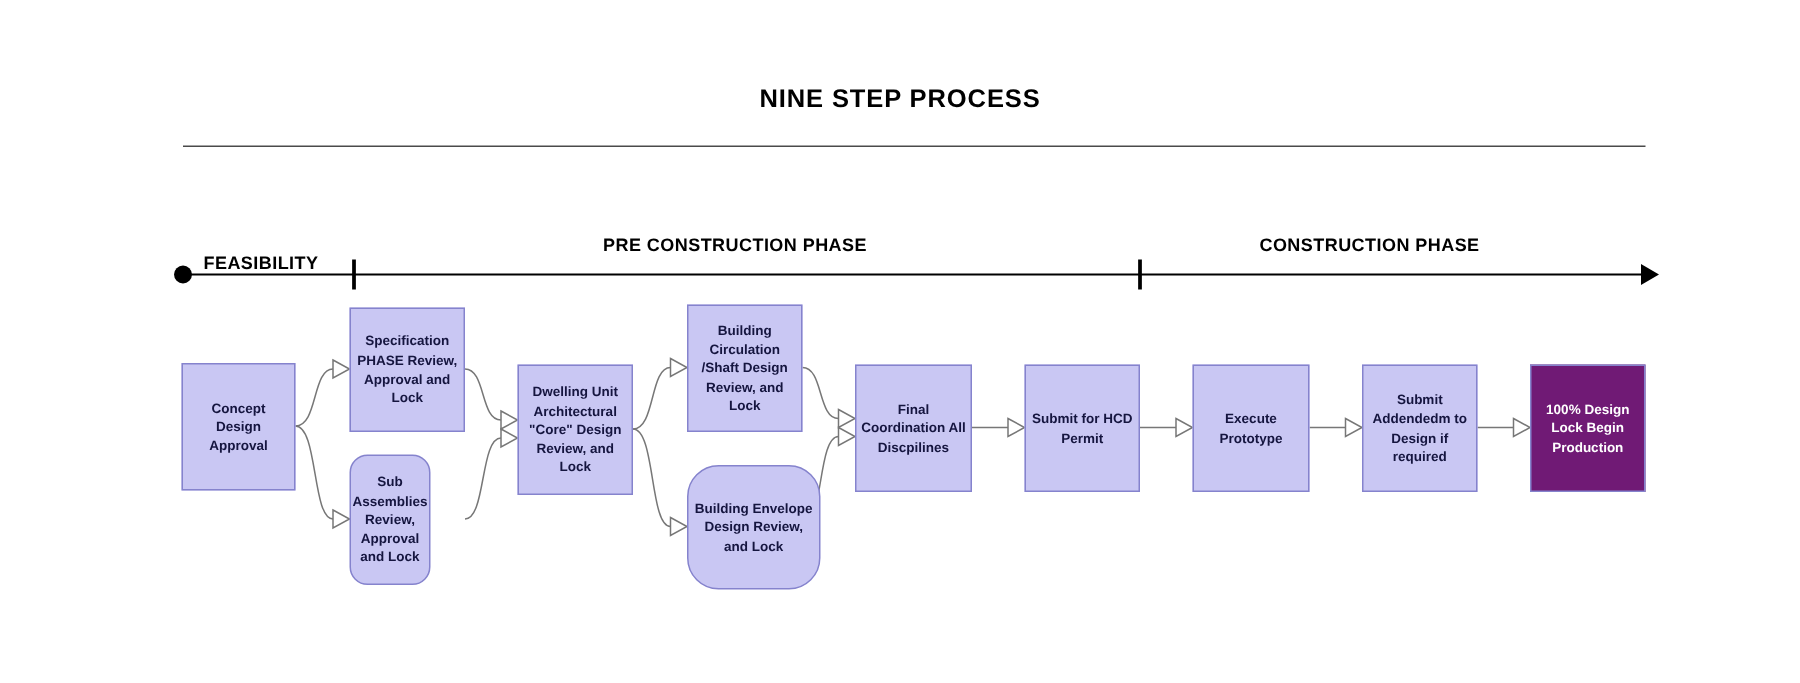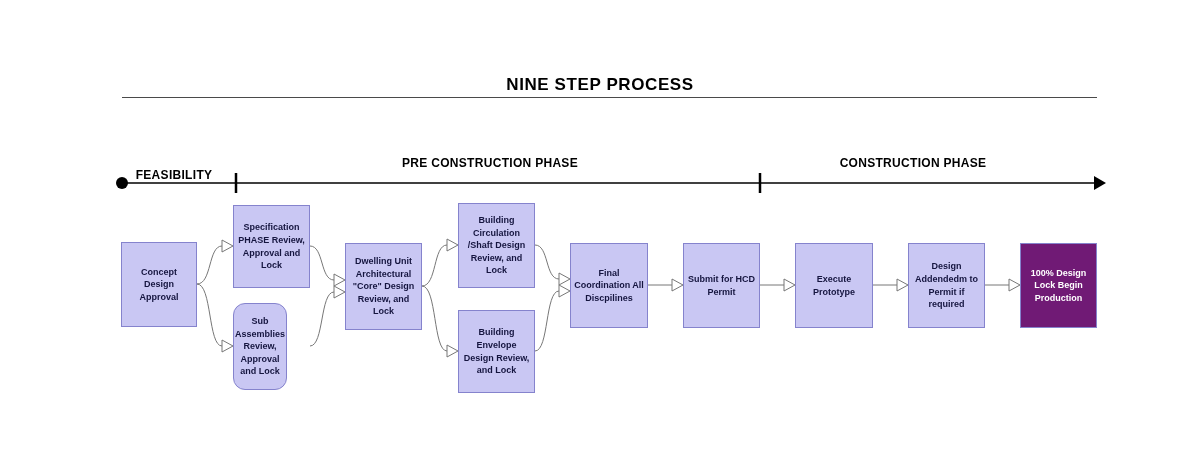--- a/index.html
+++ b/index.html
@@ -1,37 +1,37 @@
 <!DOCTYPE html>
 <html><head>
 <meta charset="utf-8">
 <style>
   html,body{margin:0;padding:0;background:#fff;}
   .canvas{position:relative;width:1200px;height:455px;background:#ffffff;
           font-family:"Liberation Sans",sans-serif;overflow:hidden;}
-  .title{position:absolute;left:0;top:75px;width:100%;text-align:center;
+  .title{position:absolute;left:0;top:56px;width:100%;text-align:center;
          font-size:17px;font-weight:bold;letter-spacing:.6px;color:#000;}
   .title-rule{position:absolute;left:122px;top:97px;width:975px;height:0;
               border-top:1px solid #4a4a4a;}
   .phase-label{position:absolute;top:156px;font-size:12px;font-weight:bold;color:#000;
                transform:translateX(-50%);white-space:nowrap;letter-spacing:.3px;}
   .pl-feas{left:174px;margin-top:12px;}
   .pl-pre{left:490px;}
   .pl-con{left:913px;}
   svg.lines{position:absolute;left:0;top:0;pointer-events:none;}
   .box{position:absolute;box-sizing:border-box;background:#c9c7f3;border:1px solid #8583cd;
        display:flex;align-items:center;justify-content:center;text-align:center;
        font-size:9px;font-weight:bold;color:#15153f;line-height:1.4;padding:3px;}
   .box.final{background:#701a75;color:#ffffff;}
   .b1{left:121px;top:242px;width:76px;height:85px;}
   .b2{left:233px;top:205px;width:77px;height:83px;}
   .b3{left:233px;top:303px;width:54px;height:87px;border-radius:12px;}
   .b4{left:345px;top:243px;width:77px;height:87px;}
   .b5{left:458px;top:203px;width:77px;height:85px;}
-  .b6{left:458px;top:310px;width:77px;height:83px;}
+  .b6{left:458px;top:310px;width:89px;height:83px;border-radius:21px;}
   .b7{left:570px;top:243px;width:78px;height:85px;}
   .b8{left:683px;top:243px;width:77px;height:85px;}
   .b9{left:795px;top:243px;width:78px;height:85px;}
   .b10{left:908px;top:243px;width:77px;height:85px;}
   .b11{left:1020px;top:243px;width:77px;height:85px;}
 </style>
 </head>
 <body>
 
 <div class="canvas">
@@ -101,16 +101,16 @@
 
   <div class="box b1">Concept Design Approval</div>
   <div class="box b2">Specification PHASE Review, Approval and Lock</div>
   <div class="box b3">Sub Assemblies Review, Approval and Lock</div>
   <div class="box b4">Dwelling Unit Architectural "Core" Design Review, and Lock</div>
   <div class="box b5">Building Circulation /Shaft Design Review, and Lock</div>
   <div class="box b6">Building Envelope Design Review, and Lock</div>
   <div class="box b8">Submit for HCD Permit</div>
   <div class="box b7">Final Coordination All Discpilines</div>
   <div class="box b9">Execute Prototype</div>
-  <div class="box b10">Design Addendedm to Permit if required</div>
+  <div class="box b10">Submit Addendedm to Design if required</div>
   <div class="box b11 final">100% Design Lock Begin Production</div>
 
 </div>
 
 </body></html>

